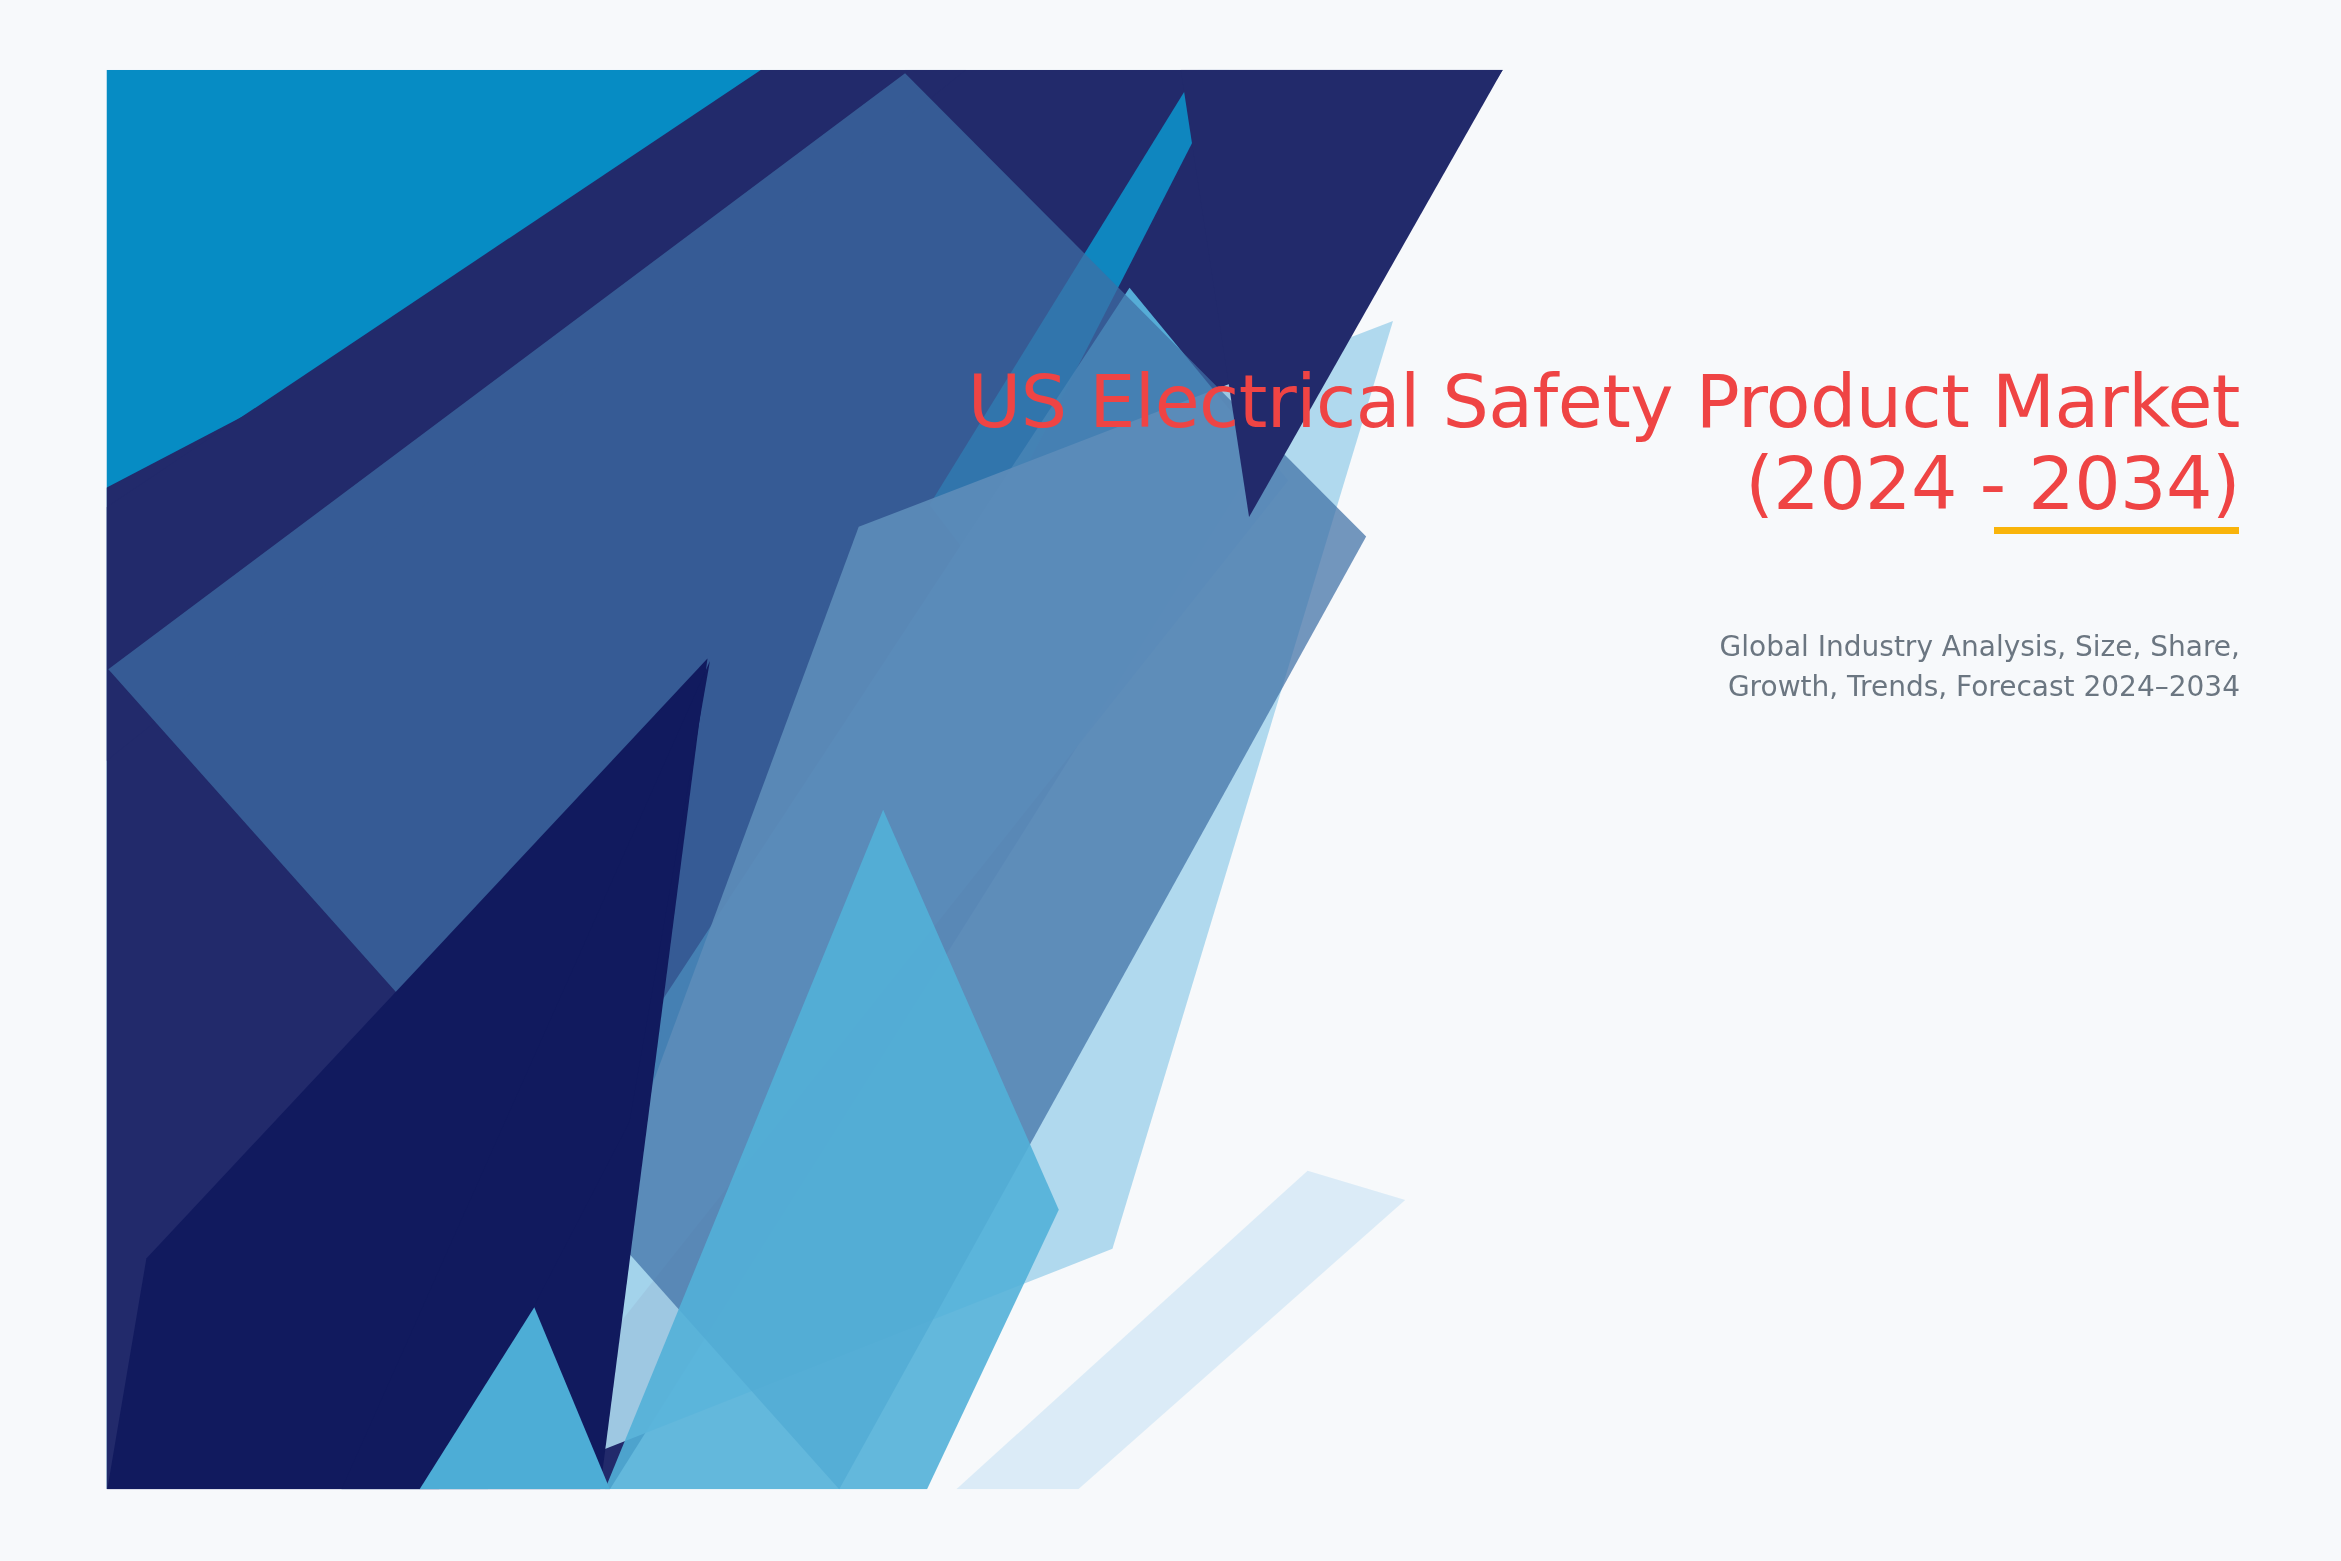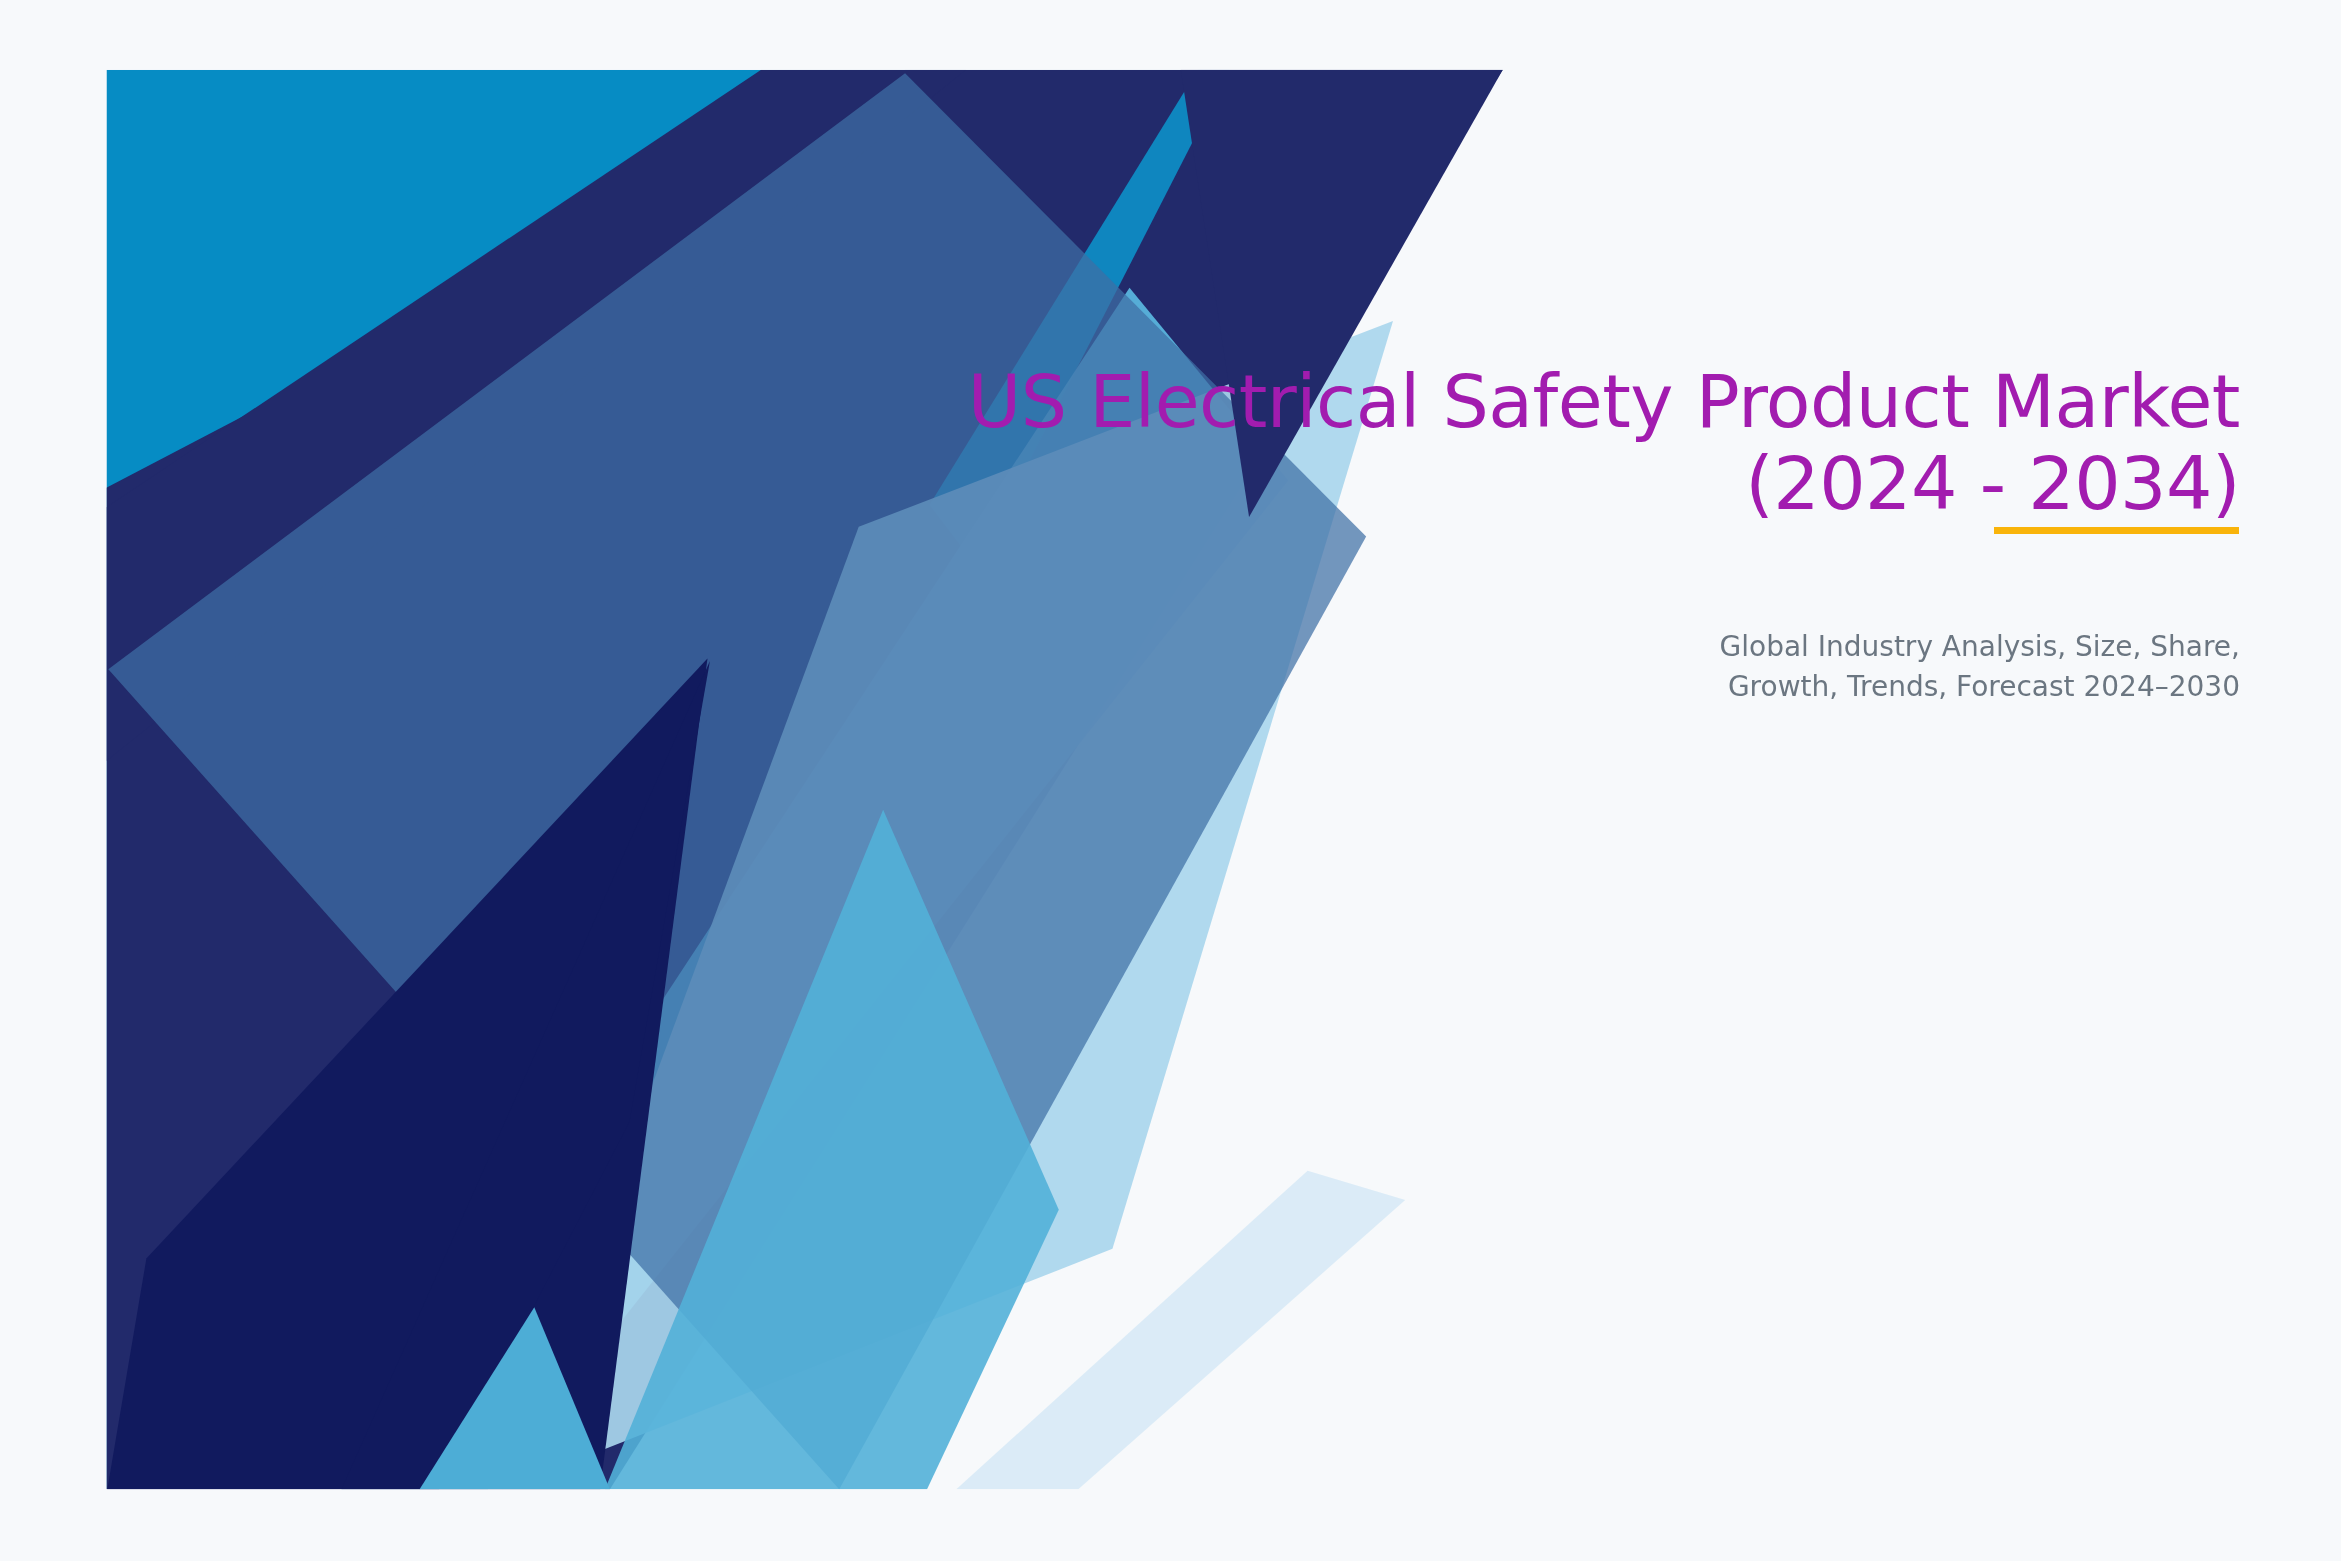--- a/index.html
+++ b/index.html
@@ -121,25 +121,25 @@
     <polygon points="2420,143 3080,143 2560,1060" fill="#222a6b"></polygon>
 
     <rect x="0" y="3055" width="4800" height="145" fill="#f7f9fb"></rect>
 
     <rect x="0" y="0" width="218" height="3200" fill="#f7f9fb"></rect>
 
     <rect x="0" y="0" width="4800" height="143" fill="#f7f9fb"></rect>
   </svg>
 
   <div id="text-block">
-    <h1 id="title" style="color: #a21caf;">US Electrical Safety Product Market
+    <h1 id="title" style="color: #ef4444;">US Electrical Safety Product Market
 (2024 - 2034)</h1>
   </div>
 
   <div id="accent-rule" style="background: rgb(249, 180, 10);"></div>
 
   <div id="subtitle-block">
     <p id="subtitle" style="color: rgb(107, 118, 129);">Global Industry Analysis, Size, Share,
-Growth, Trends, Forecast 2024–2030</p>
+Growth, Trends, Forecast 2024–2034</p>
   </div>
 
 </div>
 
 
 </body></html>

